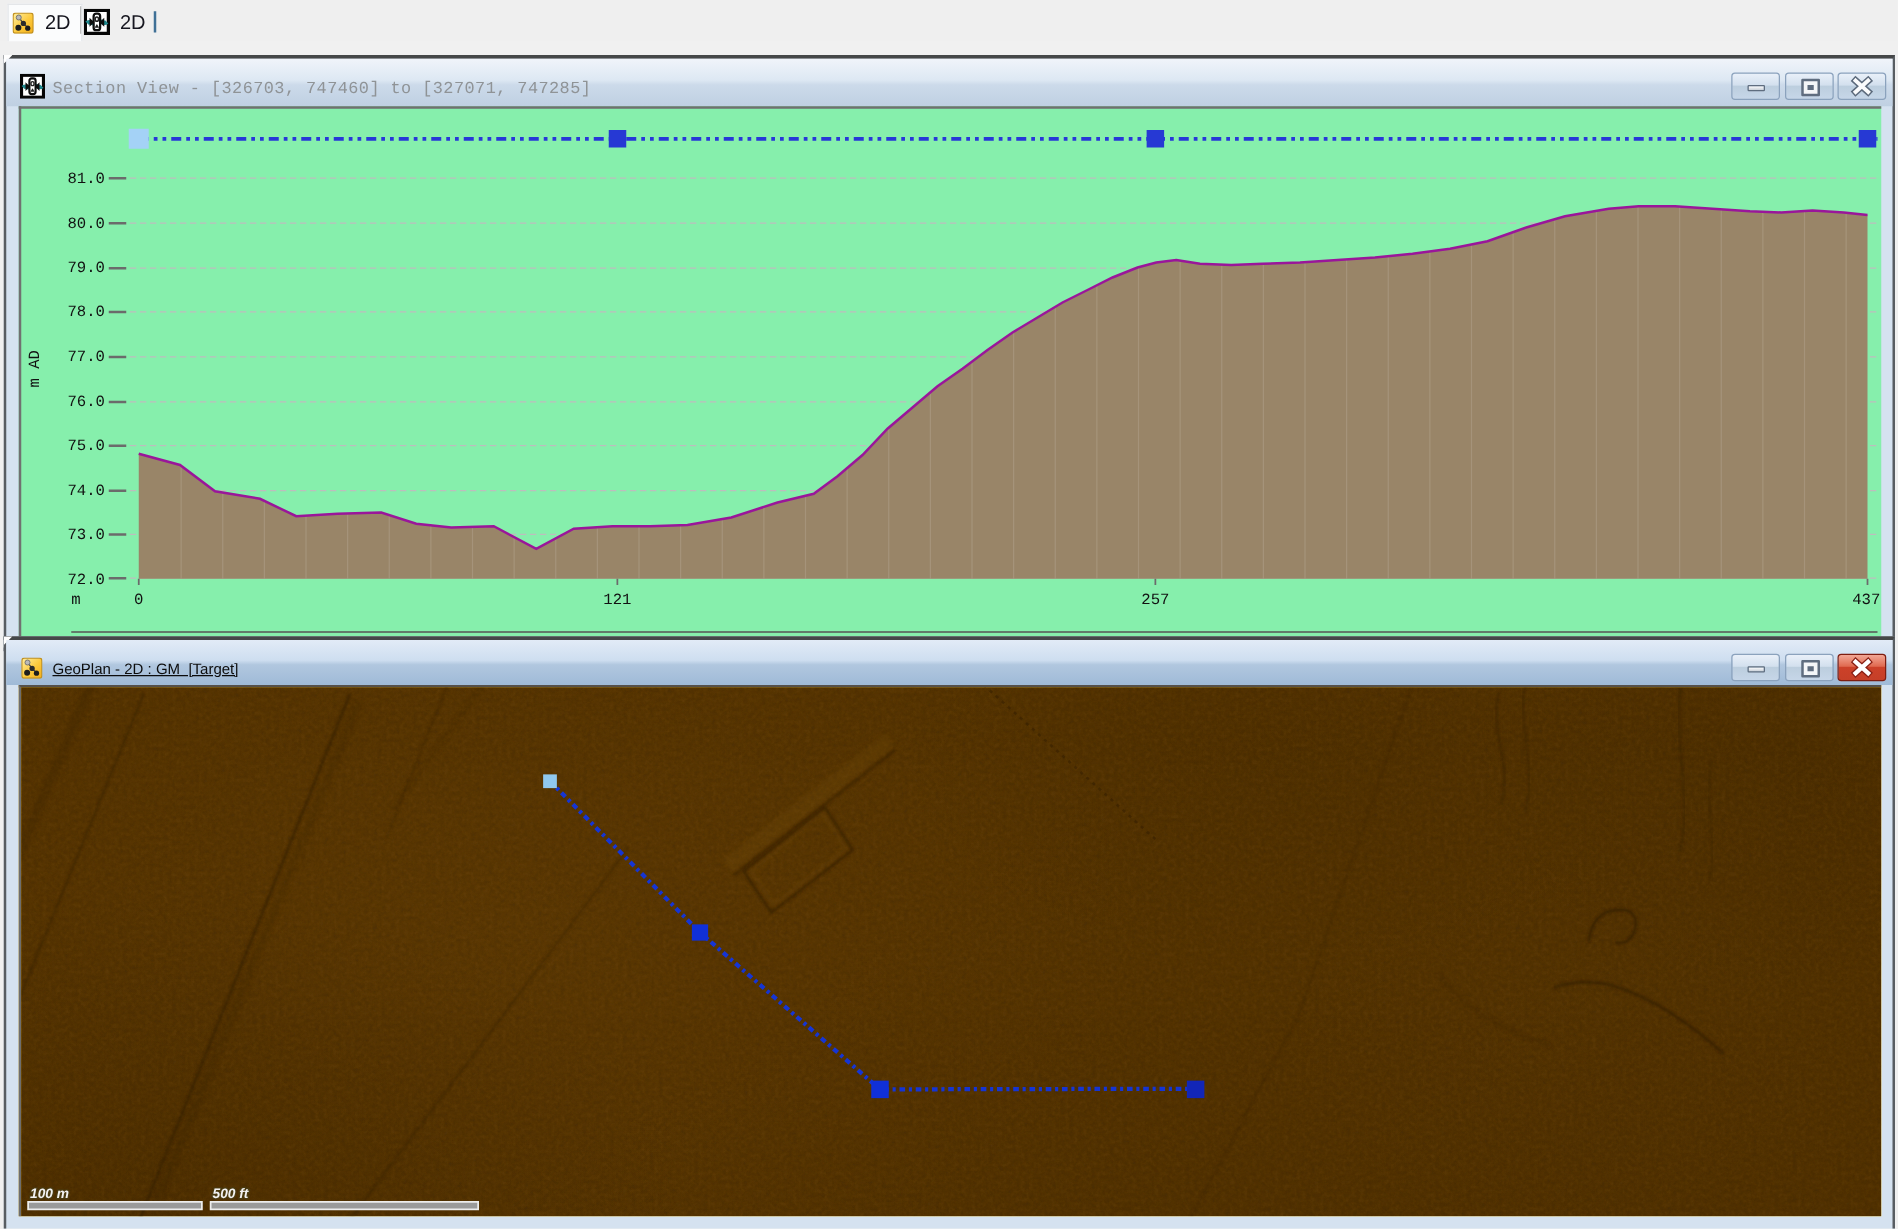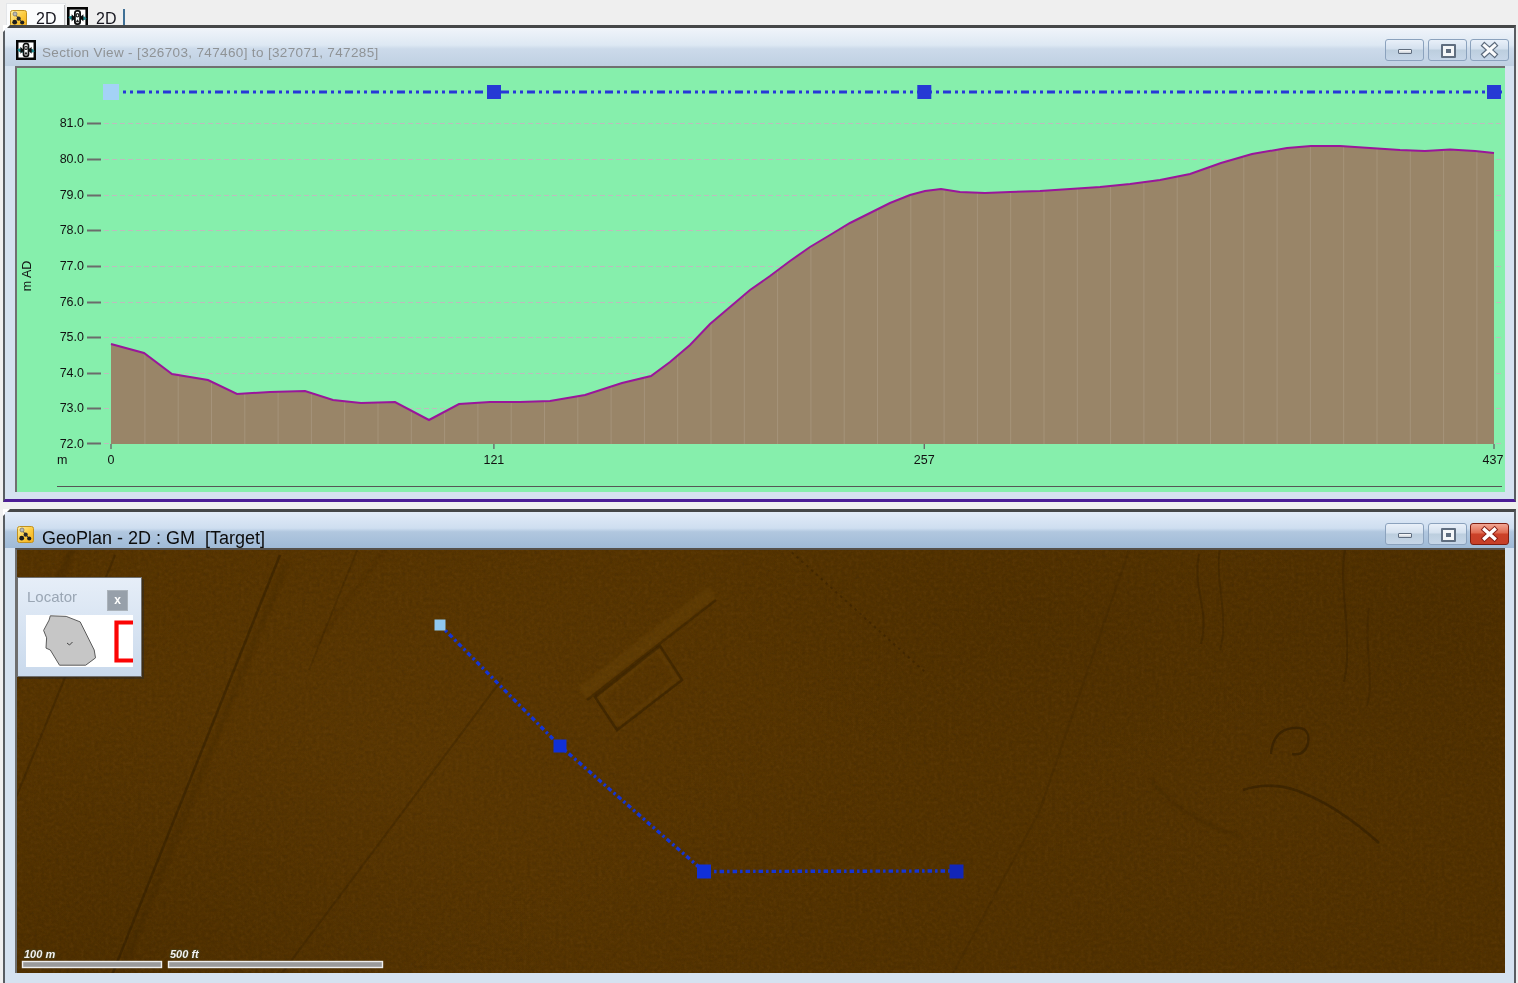--- a/index.html
+++ b/index.html
@@ -7,25 +7,25 @@
        font-family:"Liberation Sans", sans-serif;position:relative;}
   .abs{position:absolute;}
 
   
   #tabbar{left:0;top:0;width:1518px;height:33px;background:#efefef;}
   #tab1{left:6px;top:3px;width:58px;height:29px;background:#fbfcfd;border:1px solid #e4e6e9;border-bottom:none;}
   .tabtxt{font-size:16px;color:#16161f;}
 
   
   .win{left:3px;width:1513px;background:#d5e2f0;border:2px solid #585d62;border-top:3px solid #454748;box-sizing:border-box;}
-  #win1{top:25px;height:477px;border-bottom:3px solid #4c1d95;}
+  #win1{top:44px;height:477px;border-bottom:3px solid #000000;font-family:Liberation Mono, monospace;}
   #win2{top:509px;height:474px;border-bottom:none;}
   .titlebar{left:0;right:0;height:38px;background:linear-gradient(#f0f4fa 0%,#dde8f3 45%,#ccdaea 55%,#bfd0e2 100%);}
   #win2 .titlebar{height:36px;background:linear-gradient(#e2ebf7 0%,#cedef0 45%,#b1c7df 55%,#9fbad7 100%);}
-  .titletxt{font-size:18px;}
+  .titletxt{font-size:12px;text-decoration:underline;}
   
   .wbtn{width:39px;height:22px;border:1px solid #8ba2bd;border-radius:3px;box-sizing:border-box;
         background:linear-gradient(#e9f0f9 0%,#d3e0ee 45%,#bccede 50%,#c6d6e8 100%);}
   .wbtn.red{background:linear-gradient(#f2a795 0%,#e06a50 45%,#cc4129 50%,#c63f28 100%);border-color:#7e1d10;}
   .mingl{position:absolute;left:12px;top:9px;width:12px;height:3px;background:linear-gradient(#fdfdfd,#c9d0d8);
          border:1px solid #5f6d7f;border-radius:1px;}
   .maxgl{position:absolute;left:12px;top:4px;width:11px;height:10px;background:#f4f6f8;
          border:2px solid #5f6d7f;border-radius:1px;}
   .maxgl i{position:absolute;left:3px;top:3px;width:5px;height:4px;background:#5f6d7f;}
   .chartwrap{background:#86efac;border-top:2px solid #707070;border-left:2px solid #707070;}
@@ -348,24 +348,13 @@
 
     <g font-size="11" font-weight="bold" fill="#f2f2f2" stroke="#4a3a10" stroke-width="2.2" paint-order="stroke" font-style="italic" font-family="Liberation Sans">
       <text x="11" y="410">100 m</text>
       <text x="157" y="410">500 ft</text>
     </g>
     <rect x="9.5" y="413.5" width="139" height="6" fill="#9a9a9a" stroke="#ededed" stroke-width="1.4"></rect>
     <rect x="155.5" y="413.5" width="214" height="6" fill="#9a9a9a" stroke="#ededed" stroke-width="1.4"></rect>
   </svg>
   </div>
 
-  <div class="abs" id="locator">
-    <span class="ttl">Locator</span>
-    <div class="x">x</div>
-    <div class="wbox">
-      <svg width="107" height="52" viewBox="0 0 107 52">
-        <polygon points="24.3,0.8 40.2,1.4 54.2,6.9 68.2,35 69.5,42.9 59.7,50.2 33.5,50.2 24.3,35 20,33.1 20.6,22.8 17.6,15.4 23.1,5.1" fill="#c6c6c6" stroke="#5a5a5a" stroke-width="1"></polygon>
-        <path d="M41 28 l2.5 2 l3-3" stroke="#444" stroke-width="1" fill="none"></path>
-        <path d="M107 7.5 H 90.5 V 45.5 H 107" stroke="#fb0404" stroke-width="4.2" fill="none"></path>
-      </svg>
-    </div>
-  </div>
 </div>
 
 </body></html>

